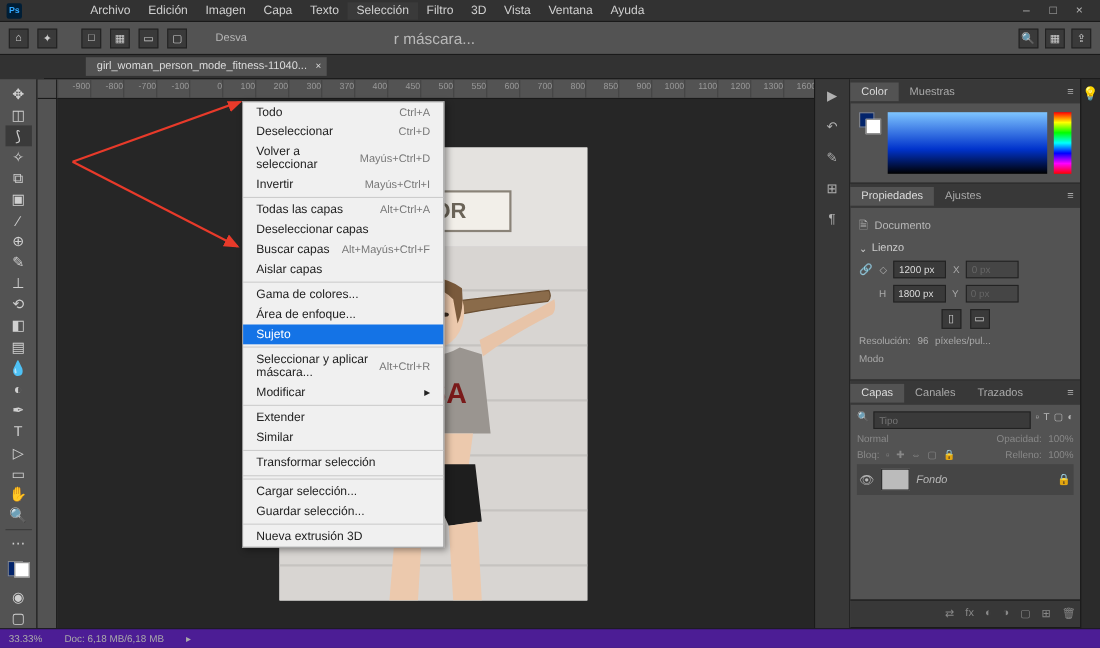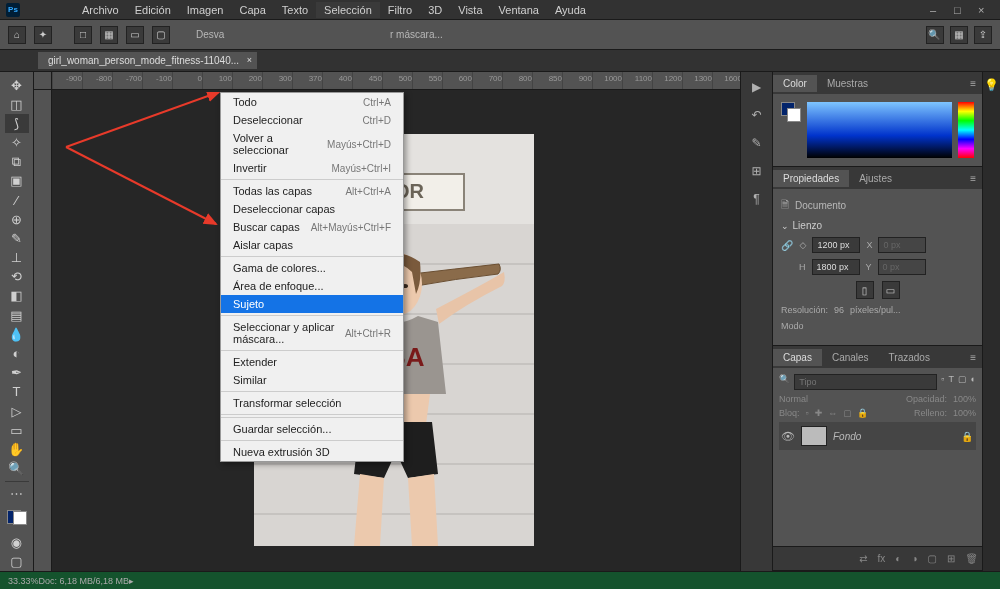--- a/index.html
+++ b/index.html
@@ -12,21 +12,21 @@
 .menu-item.active { background: #3a3a3a; }
 .win-controls { margin-left: auto; display: flex; gap: 12px; padding-right: 4px; }
 .win-btn { width: 12px; height: 12px; color: #b0b0b0; font-size: 11px; }
 
 
 .optionsbar { height: 30px; background: #535353; display: flex; align-items: center; padding: 0 8px; gap: 8px; border-bottom: 1px solid #1a1a1a; }
 .opt-icon { width: 18px; height: 18px; background: #3a3a3a; border: 1px solid #222; display: inline-flex; align-items: center; justify-content: center; font-size: 10px; color: #ccc; }
 .optionsbar .right { margin-left: auto; display: flex; gap: 6px; }
 
 
-.tabbar { height: 22px; background: #323232; display: flex; align-items: center; border-bottom: 1px solid #1a1a1a; padding-left: 38px; }
+.tabbar { height: 22px; background: #323232; display: flex; align-items: center; border-bottom: 1px solid #1a1a1a; padding-left: 38px; margin-left: 40px; }
 .doctab { background: #535353; padding: 3px 18px 3px 10px; font-size: 10px; color: #ddd; position: relative; }
 .doctab .close { position: absolute; right: 5px; top: 3px; font-size: 9px; }
 
 
 .main { display: flex; height: calc(100% - 20px - 30px - 22px - 18px); }
 .toolbar { width: 34px; background: #535353; border-right: 1px solid #1a1a1a; display: flex; flex-direction: column; align-items: center; padding-top: 4px; gap: 1px; }
 .tool { width: 24px; height: 24px; display: flex; align-items: center; justify-content: center; color: #d0d0d0; font-size: 13px; cursor: default; }
 .tool.sel { background: #3a3a3a; }
 .tool-sep { height: 1px; width: 24px; background: #3a3a3a; margin: 2px 0; }
 .swatch { width: 20px; height: 20px; position: relative; margin-top: 6px; }
@@ -81,21 +81,21 @@
 .ly-input { background: #3a3a3a; border: 1px solid #222; padding: 2px 4px; flex: 1; color: #ddd; font-size: 9px; }
 .layers-row2 { display: flex; gap: 6px; margin-bottom: 4px; font-size: 9px; color: #888; align-items: center; }
 .layer-item { display: flex; align-items: center; gap: 6px; padding: 4px 2px; background: #454545; }
 .layer-eye { font-size: 11px; }
 .layer-thumb { width: 26px; height: 20px; background: #bbb; border: 1px solid #222; }
 .layers-footer { display: flex; gap: 10px; justify-content: flex-end; padding: 6px 4px; background: #383838; margin-top: auto; font-size: 10px; color: #888; border-top: 1px solid #1a1a1a; }
 
 .widedock { width: 18px; background: #2b2b2b; border-left: 1px solid #1a1a1a; display: flex; flex-direction: column; align-items: center; padding-top: 6px; gap: 14px; font-size: 12px; color: #888; }
 
 
-.statusbar { height: 18px; background: #14532d; display: flex; align-items: center; padding: 0 8px; font-size: 9px; color: #aaa; border-top: 1px solid #1a1a1a; }
+.statusbar { height: 18px; background: #4c1d95; display: flex; align-items: center; padding: 0 8px; font-size: 9px; color: #aaa; border-top: 1px solid #1a1a1a; gap: 20px; }
 </style>
 </head>
 <body>
 
 <div class="titlebar">
   <div class="ps-logo">Ps</div>
   <div id="menus" style="display: flex; margin-left: 44px;">
       <span class="menu-item">Archivo</span>
       <span class="menu-item">Edición</span>
       <span class="menu-item">Imagen</span>
@@ -118,21 +118,21 @@
 <div class="optionsbar">
   <span class="opt-icon">⌂</span>
   <span class="opt-icon">✦</span>
   <span style="width:6px"></span>
   <span class="opt-icon">□</span>
   <span class="opt-icon">▦</span>
   <span class="opt-icon">▭</span>
   <span class="opt-icon">▢</span>
   <span style="width:10px"></span>
   <span style="font-size:10px;">Desva</span>
-  <span style="position:absolute;left:390px;font-size:10px">r máscara...</span>
+  <span style="position:absolute;left:358px;font-size:14px">r máscara...</span>
   <div class="right">
     <span class="opt-icon">🔍</span>
     <span class="opt-icon">▦</span>
     <span class="opt-icon">⇪</span>
   </div>
 </div>
 
 <div class="tabbar">
   <div class="doctab">
     <span>girl_woman_person_mode_fitness-11040...</span>
@@ -282,33 +282,39 @@
           <span>Área de enfoque...</span>
         </div>
         <div class="dd-item highlighted">
           <span>Sujeto</span>
         </div>
         <div class="dd-sep"></div>
         <div class="dd-item">
           <span>Seleccionar y aplicar máscara...</span>
           <span class="dd-shortcut">Alt+Ctrl+R</span>
         </div>
+        <div class="dd-item submenu">
+          <span>Modificar</span>
+        </div>
         <div class="dd-sep"></div>
         <div class="dd-item">
           <span>Extender</span>
         </div>
         <div class="dd-item">
           <span>Similar</span>
         </div>
         <div class="dd-sep"></div>
         <div class="dd-item">
           <span>Transformar selección</span>
         </div>
         <div class="dd-sep"></div>
         <div class="dd-sep"></div>
+        <div class="dd-item">
+          <span>Cargar selección...</span>
+        </div>
         <div class="dd-item">
           <span>Guardar selección...</span>
         </div>
         <div class="dd-sep"></div>
         <div class="dd-item">
           <span>Nueva extrusión 3D</span>
         </div>
       </div>
 
     <svg class="arrow-overlay">

